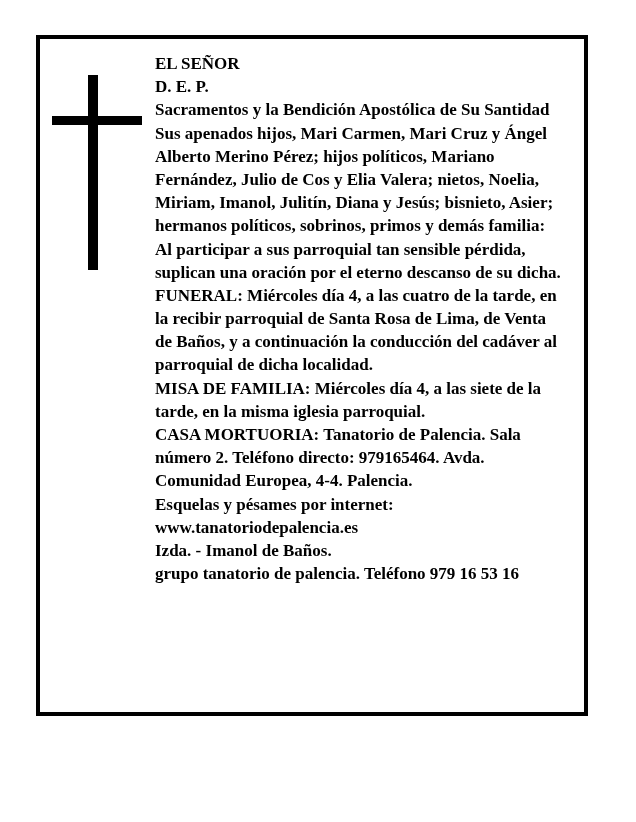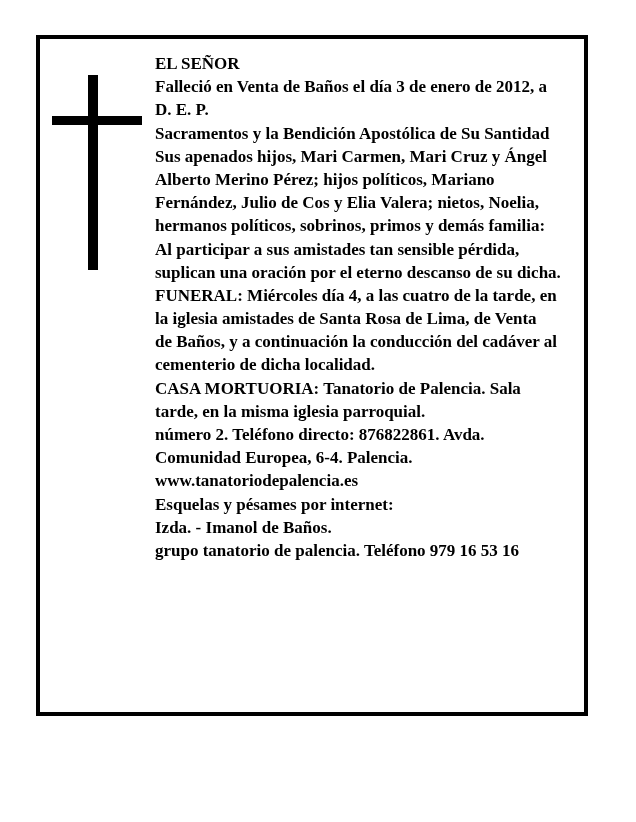--- a/index.html
+++ b/index.html
@@ -65,36 +65,37 @@
 <body>
 
 <div class="notice-box">
   <div class="cross">
     <div class="bar-v"></div>
     <div class="bar-h"></div>
   </div>
   <div class="text-col">
     <div class="line">EL SEÑOR</div>
     <div>
-        <div class="line">Falleció en Venta de Baños el día 3 de enero de 2012, a</div>
         <div class="line">D. E. P.</div>
         <div class="line">Sacramentos y la Bendición Apostólica de Su Santidad</div>
         <div class="line">Sus apenados hijos, Mari Carmen, Mari Cruz y Ángel</div>
         <div class="line">Alberto Merino Pérez; hijos políticos, Mariano</div>
         <div class="line">Fernández, Julio de Cos y Elia Valera; nietos, Noelia,</div>
+        <div class="line">Miriam, Imanol, Julitín, Diana y Jesús; bisnieto, Asier;</div>
         <div class="line">hermanos políticos, sobrinos, primos y demás familia:</div>
-        <div class="line">Al participar a sus amistades tan sensible pérdida,</div>
+        <div class="line">Al participar a sus parroquial tan sensible pérdida,</div>
         <div class="line">suplican una oración por el eterno descanso de su dicha.</div>
         <div class="line">FUNERAL: Miércoles día 4, a las cuatro de la tarde, en</div>
-        <div class="line">la iglesia amistades de Santa Rosa de Lima, de Venta</div>
+        <div class="line">la recibir parroquial de Santa Rosa de Lima, de Venta</div>
         <div class="line">de Baños, y a continuación la conducción del cadáver al</div>
-        <div class="line">cementerio de dicha localidad.</div>
+        <div class="line">parroquial de dicha localidad.</div>
+        <div class="line">MISA DE FAMILIA: Miércoles día 4, a las siete de la</div>
+        <div class="line">tarde, en la misma iglesia parroquial.</div>
         <div class="line">CASA MORTUORIA: Tanatorio de Palencia. Sala</div>
-        <div class="line">tarde, en la misma iglesia parroquial.</div>
-        <div class="line">número 2. Teléfono directo: 876822861. Avda.</div>
-        <div class="line">Comunidad Europea, 6-4. Palencia.</div>
+        <div class="line">número 2. Teléfono directo: 979165464. Avda.</div>
+        <div class="line">Comunidad Europea, 4-4. Palencia.</div>
+        <div class="line">Esquelas y pésames por internet:</div>
         <div class="line">www.tanatoriodepalencia.es</div>
-        <div class="line">Esquelas y pésames por internet:</div>
         <div class="line">Izda. - Imanol de Baños.</div>
         <div class="line">grupo tanatorio de palencia. Teléfono 979 16 53 16</div>
       </div>
   </div>
 </div>
 
 </body></html>

